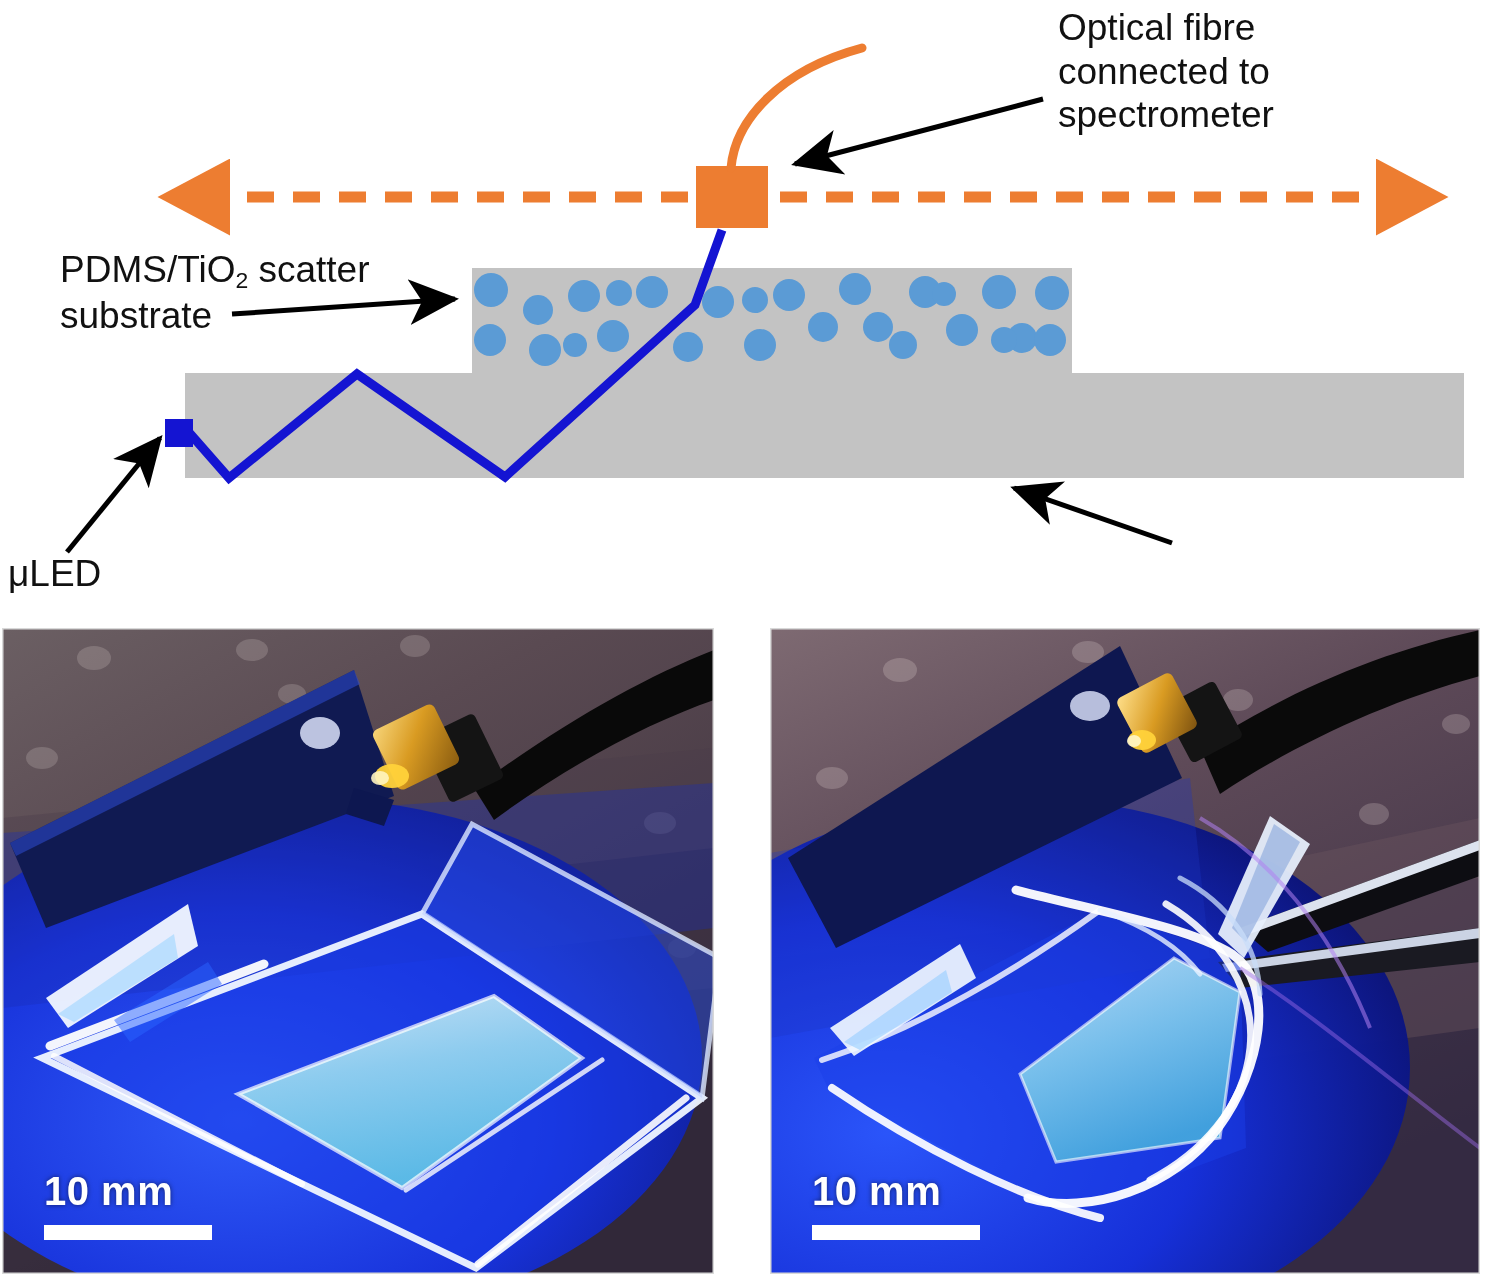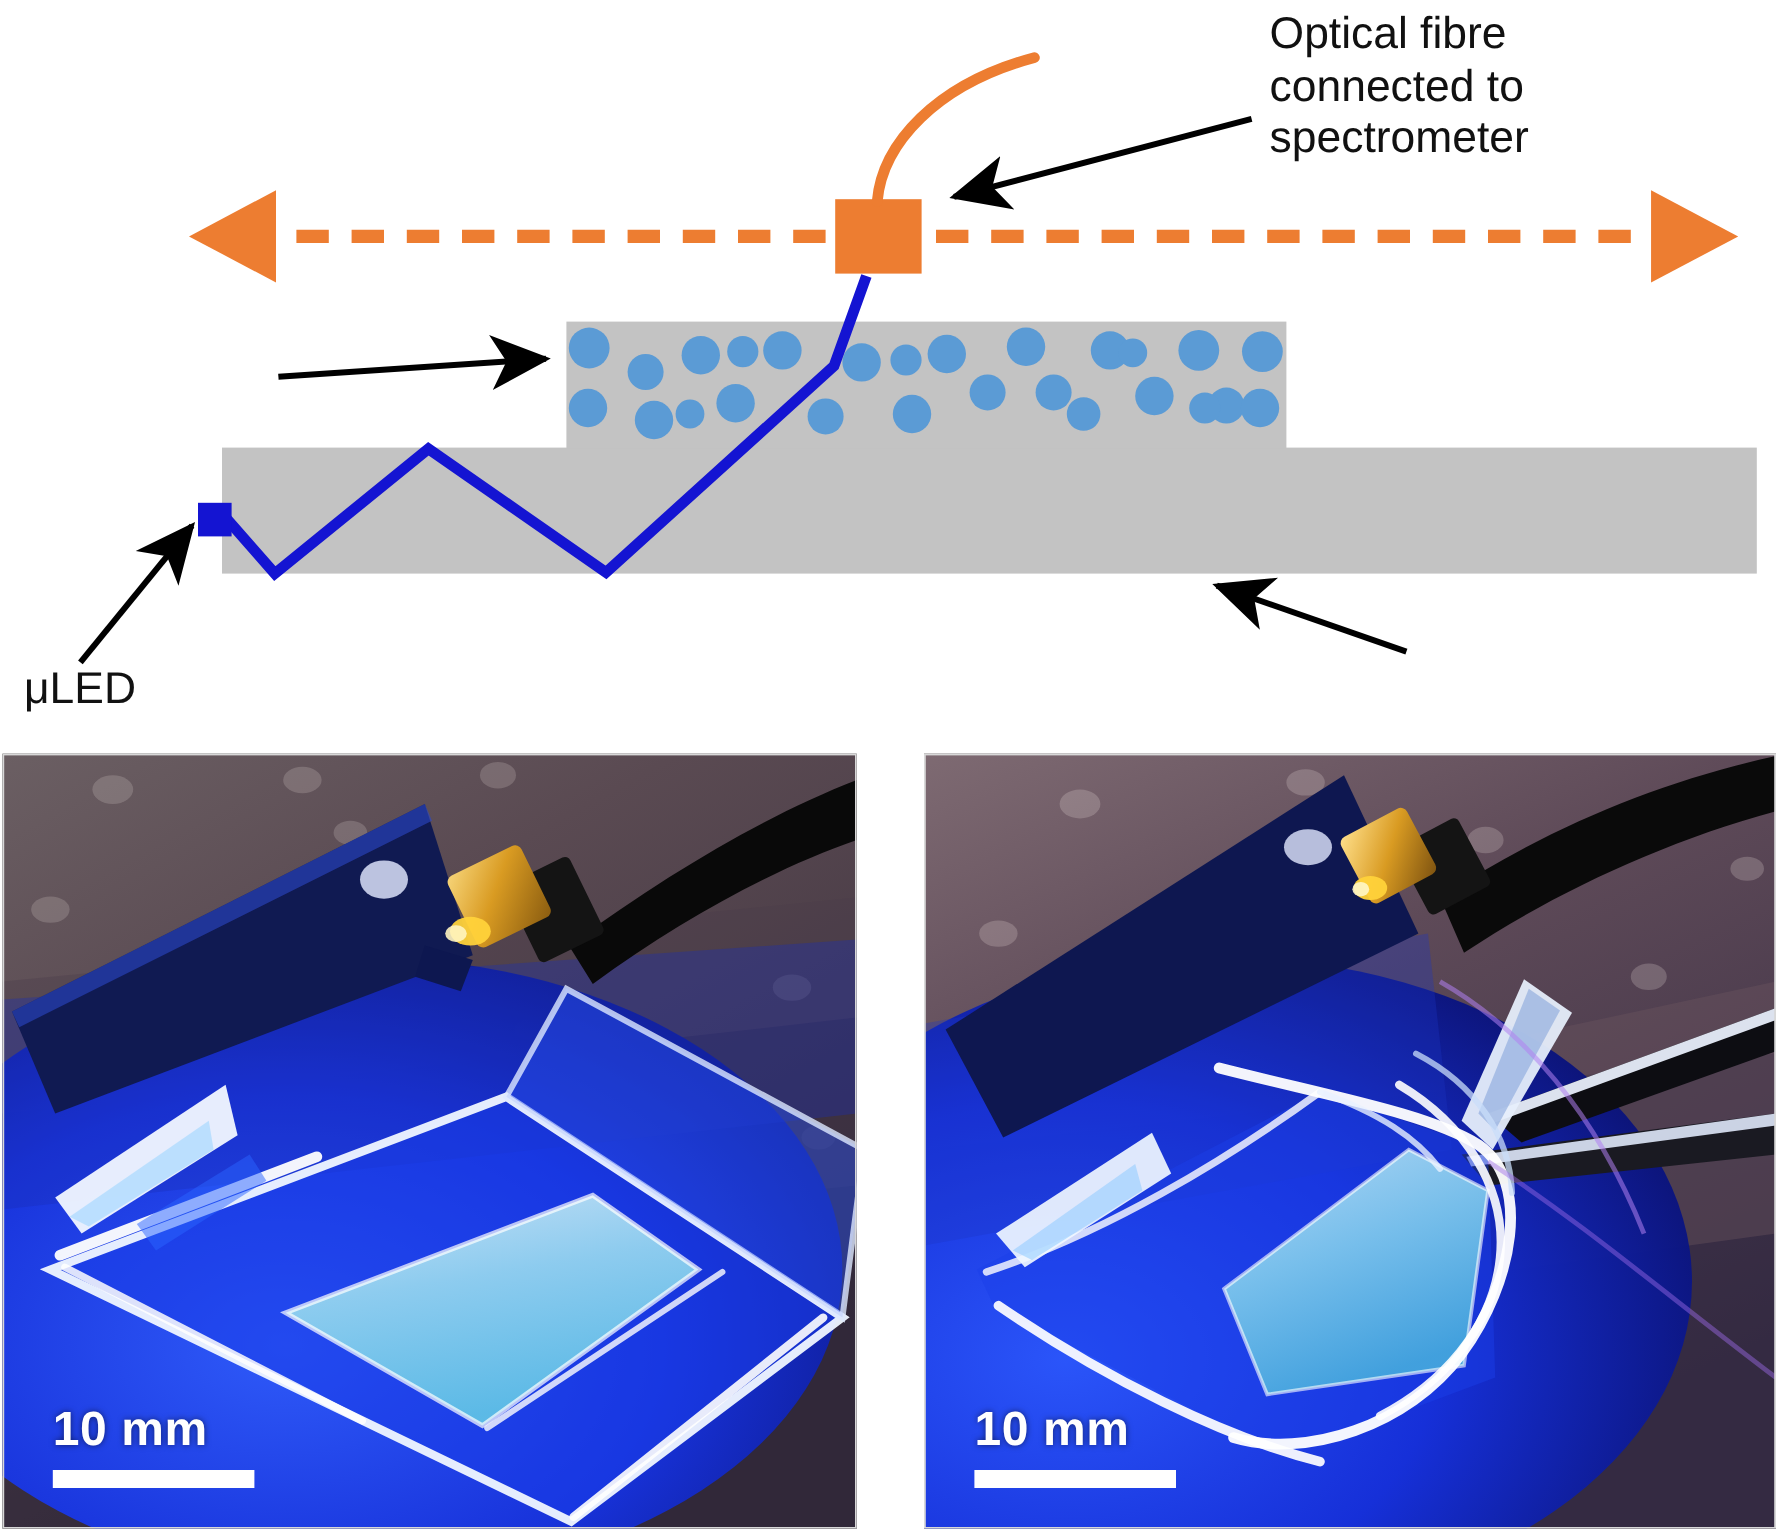--- a/index.html
+++ b/index.html
@@ -10,28 +10,28 @@
 
   
   #schematic{position:absolute;left:0;top:0;width:1488px;height:620px;}
   #schematic svg{position:absolute;left:0;top:0;}
 
   .lbl{position:absolute;font-family:"Liberation Sans",sans-serif;color:#111;
        line-height:1.18;font-weight:400;white-space:pre-line;}
 
   #lbl-fibre{left:1058px;top:6px;width:300px;font-size:37px;}
   #lbl-scatter{left:60px;top:248px;width:400px;font-size:37px;}
-  #lbl-uled{left:20px;top:552px;font-size:37px;}
+  #lbl-uled{left:8px;top:552px;font-size:37px;}
   #lbl-membrane{left:1192px;top:498px;width:260px;font-size:37px;}
   .sub{font-size:0.62em;vertical-align:-0.28em;}
 
   
   #photos{position:absolute;left:0;top:628px;width:1488px;height:650px;}
   .photo{position:absolute;top:0;height:646px;overflow:hidden;
-         background:#737373;}
+         background:#0c4a6e;}
   #photo-left{left:2px;width:712px;}
   #photo-right{left:770px;width:710px;}
   .photo svg{position:absolute;left:0;top:0;}
 
   .scalebar-wrap{position:absolute;left:42px;bottom:34px;}
   .scalebar-text{font-size:40px;font-weight:bold;color:#fff;
                  font-family:"Liberation Sans",sans-serif;letter-spacing:.5px;
                  text-shadow:0 0 5px rgba(0,0,0,.55);}
   .scalebar-rule{margin-top:11px;width:168px;height:15px;background:#fff;}
 </style>
@@ -102,20 +102,22 @@
       <line x1="1043" y1="99" x2="795" y2="164" stroke="#000" stroke-width="5" marker-end="url(#ah-black)"></line>
       <line x1="232" y1="314" x2="455" y2="299" stroke="#000" stroke-width="5" marker-end="url(#ah-black)"></line>
       <line x1="67" y1="552" x2="160" y2="438" stroke="#000" stroke-width="5" marker-end="url(#ah-black)"></line>
       <line x1="1172" y1="543" x2="1014" y2="488" stroke="#000" stroke-width="5" marker-end="url(#ah-black)"></line>
     </svg>
 
     <div class="lbl" id="lbl-fibre">Optical fibre
 connected to
 spectrometer</div>
 
+    <div class="lbl" id="lbl-scatter"><span>PDMS/TiO</span><span class="sub">2</span><span> scatter
+substrate</span></div>
 
     <div class="lbl" id="lbl-uled">μLED</div>
 
   </div>
 
   <div id="photos">
 
     <div class="photo" id="photo-left">
       <svg width="712" height="646" viewBox="0 0 712 646">
         <defs>

